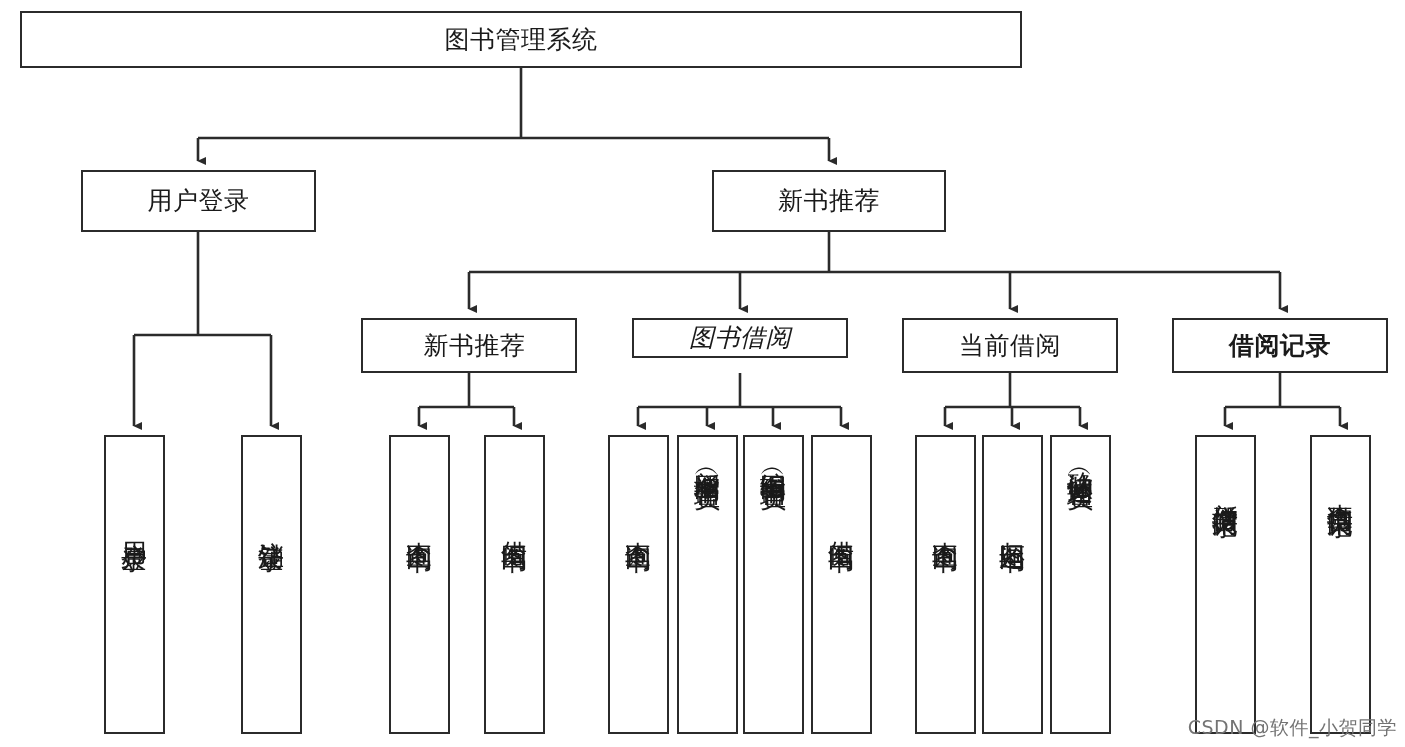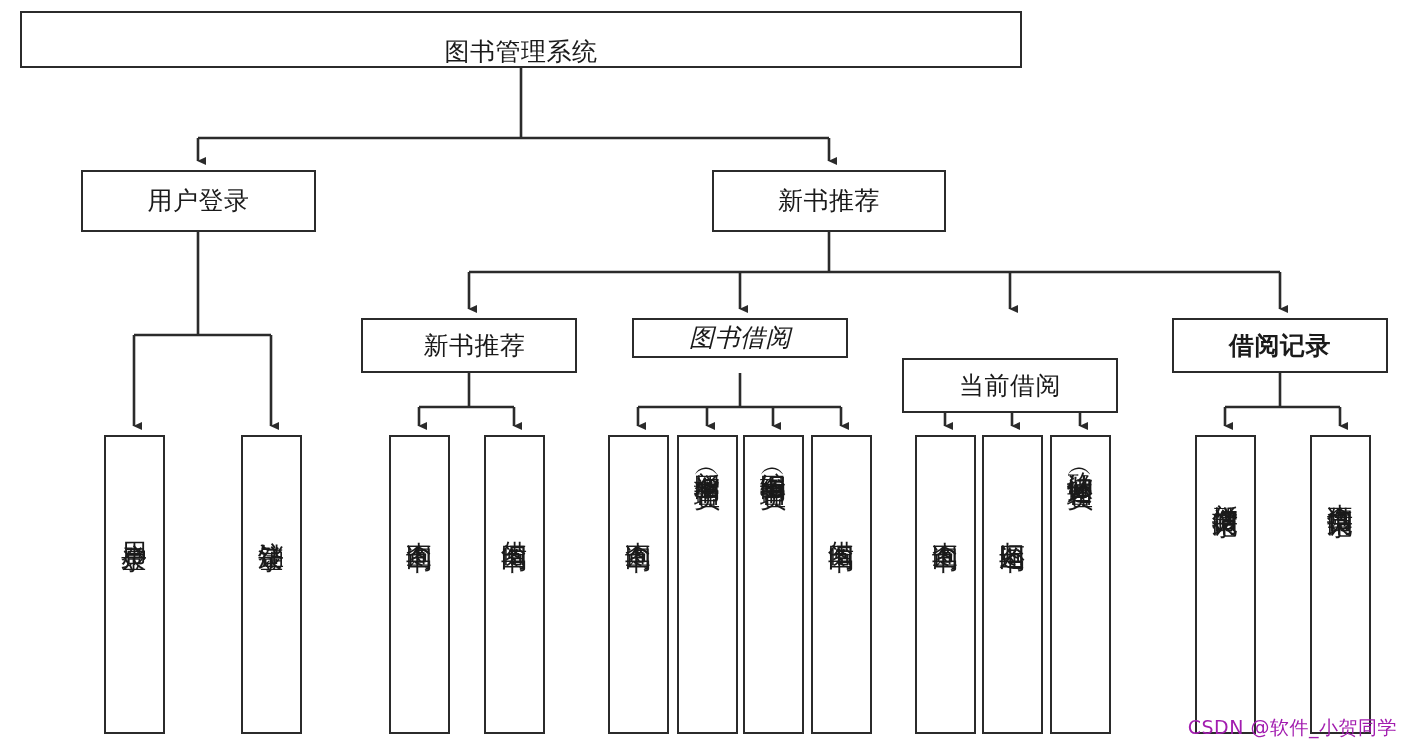--- a/index.html
+++ b/index.html
@@ -69,21 +69,21 @@
     margin-top: 40px;
   }
   .node.vert.tall .node-label {
     margin-top: 8px;
   }
   #watermark {
     position: absolute;
     right: 8px;
     bottom: 6px;
     font-size: 19px;
-    color: #a21caf;
+    color: #737373;
     letter-spacing: 0.5px;
     white-space: nowrap;
     user-select: none;
     margin-left: 40px;
   }
 </style>
 </head>
 <body>
 
 <div id="diagram-root">
@@ -135,36 +135,36 @@
       <path d="M 1080,407 L 1080,426" marker-end="url(#arrowhead)"></path>
 
       <path d="M 1280,373 L 1280,407"></path>
       <path d="M 1225,407 L 1340,407"></path>
       <path d="M 1225,407 L 1225,426" marker-end="url(#arrowhead)"></path>
       <path d="M 1340,407 L 1340,426" marker-end="url(#arrowhead)"></path>
     </g>
   </svg>
 
   <div id="nodes-layer">
-      <div class="node root horiz" style="left: 20px; top: 11px; width: 1002px; height: 57px; align-items: flex-end;">
+      <div class="node root horiz" style="left: 20px; top: 11px; width: 1002px; height: 57px;">
         <span class="node-label">图书管理系统</span>
       </div>
       <div class="node horiz" style="left: 81px; top: 170px; width: 235px; height: 62px;">
         <span class="node-label">用户登录</span>
       </div>
       <div class="node horiz" style="left: 712px; top: 170px; width: 234px; height: 62px;">
         <span class="node-label">新书推荐</span>
       </div>
       <div class="node horiz" style="left: 361px; top: 318px; width: 216px; height: 55px; padding-left: 11px;">
         <span class="node-label">新书推荐</span>
       </div>
       <div class="node horiz" style="left: 632px; top: 318px; width: 216px; height: 40px; font-style: italic;">
         <span class="node-label">图书借阅</span>
       </div>
-      <div class="node horiz" style="left: 902px; top: 318px; width: 216px; height: 55px; margin-top: 40px;">
+      <div class="node horiz" style="left: 902px; top: 318px; width: 216px; height: 55px;">
         <span class="node-label">当前借阅</span>
       </div>
       <div class="node horiz" style="left: 1172px; top: 318px; width: 216px; height: 55px; font-weight: bold;">
         <span class="node-label">借阅记录</span>
       </div>
       <div class="node vert short" style="left: 104px; top: 435px; width: 61px; height: 299px;">
         <span class="node-label">用户登录</span>
       </div>
       <div class="node vert short" style="left: 241px; top: 435px; width: 61px; height: 299px;">
         <span class="node-label">注销登录</span>

